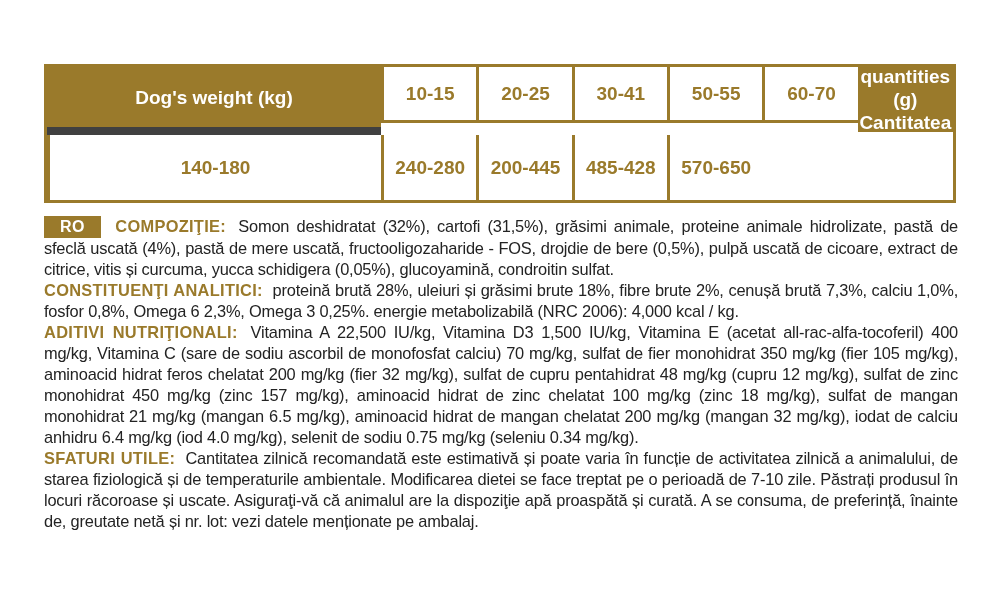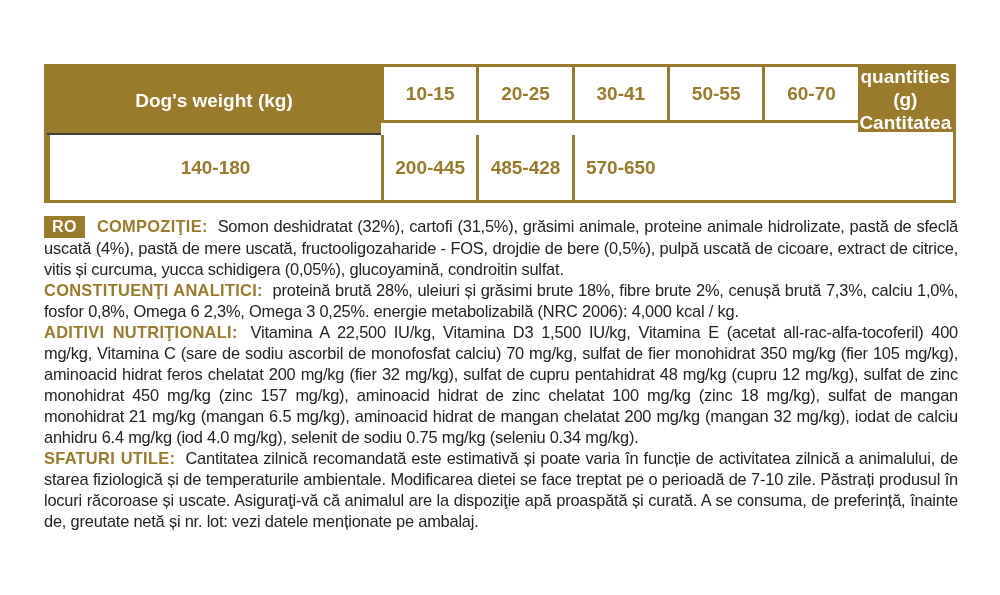--- a/index.html
+++ b/index.html
@@ -30,21 +30,21 @@
   }
   .cell.label{
     background:var(--gold);
     color:#fff;
     flex-direction:column;
     font-weight:bold;
     font-size:19px;
     line-height:23px;
     text-align:center;
   }
-  .cell.label.row1{border-bottom:2px solid #404040;height:68px;}
+  .cell.label.row1{border-bottom:8px solid #404040;height:68px;}
   .cell.value{
     color:var(--gold);
     font-weight:bold;
     font-size:19px;
     border-left:3px solid var(--gold);
     background:#fff;
   }
   .cell.value.row1{border-bottom:3px solid var(--gold);height:56px;}
 
   
@@ -65,21 +65,21 @@
     margin-right:5px;
     white-space:nowrap;
   }
   .ro-badge{
     display:inline-block;
     background:var(--gold);
     color:#fff;
     font-weight:bold;
     font-size:16px;
     line-height:22px;
-    padding:0 8px;
+    padding:0 16px;
     margin-right:7px;
     letter-spacing:0.5px;
     vertical-align:baseline;
   }
 </style>
 </head>
 <body>
 
 <div class="page">
 
@@ -92,20 +92,21 @@
     <div class="cell value row1">20-25</div>
     <div class="cell value row1">30-41</div>
     <div class="cell value row1">50-55</div>
     <div class="cell value row1">60-70</div>
 
     <div class="cell label row2">
       <span>Daily quantities (g)</span>
       <span>Cantitatea zilnică (g)</span>
     </div>
     <div class="cell value row2">140-180</div>
+    <div class="cell value row2">240-280</div>
     <div class="cell value row2">200-445</div>
     <div class="cell value row2">485-428</div>
     <div class="cell value row2">570-650</div>
   </div>
 
   <div class="text-block">
     <p class="section">
       <span class="ro-badge">RO</span>
       <span class="sec-title">COMPOZIŢIE:</span>
       <span class="sec-body">Somon deshidratat (32%), cartofi (31,5%), grăsimi animale, proteine animale hidrolizate, pastă de sfeclă uscată (4%), pastă de mere uscată, fructooligozaharide - FOS, drojdie de bere (0,5%), pulpă uscată de cicoare, extract de citrice, vitis și curcuma, yucca schidigera (0,05%), glucoyamină, condroitin sulfat.</span>

